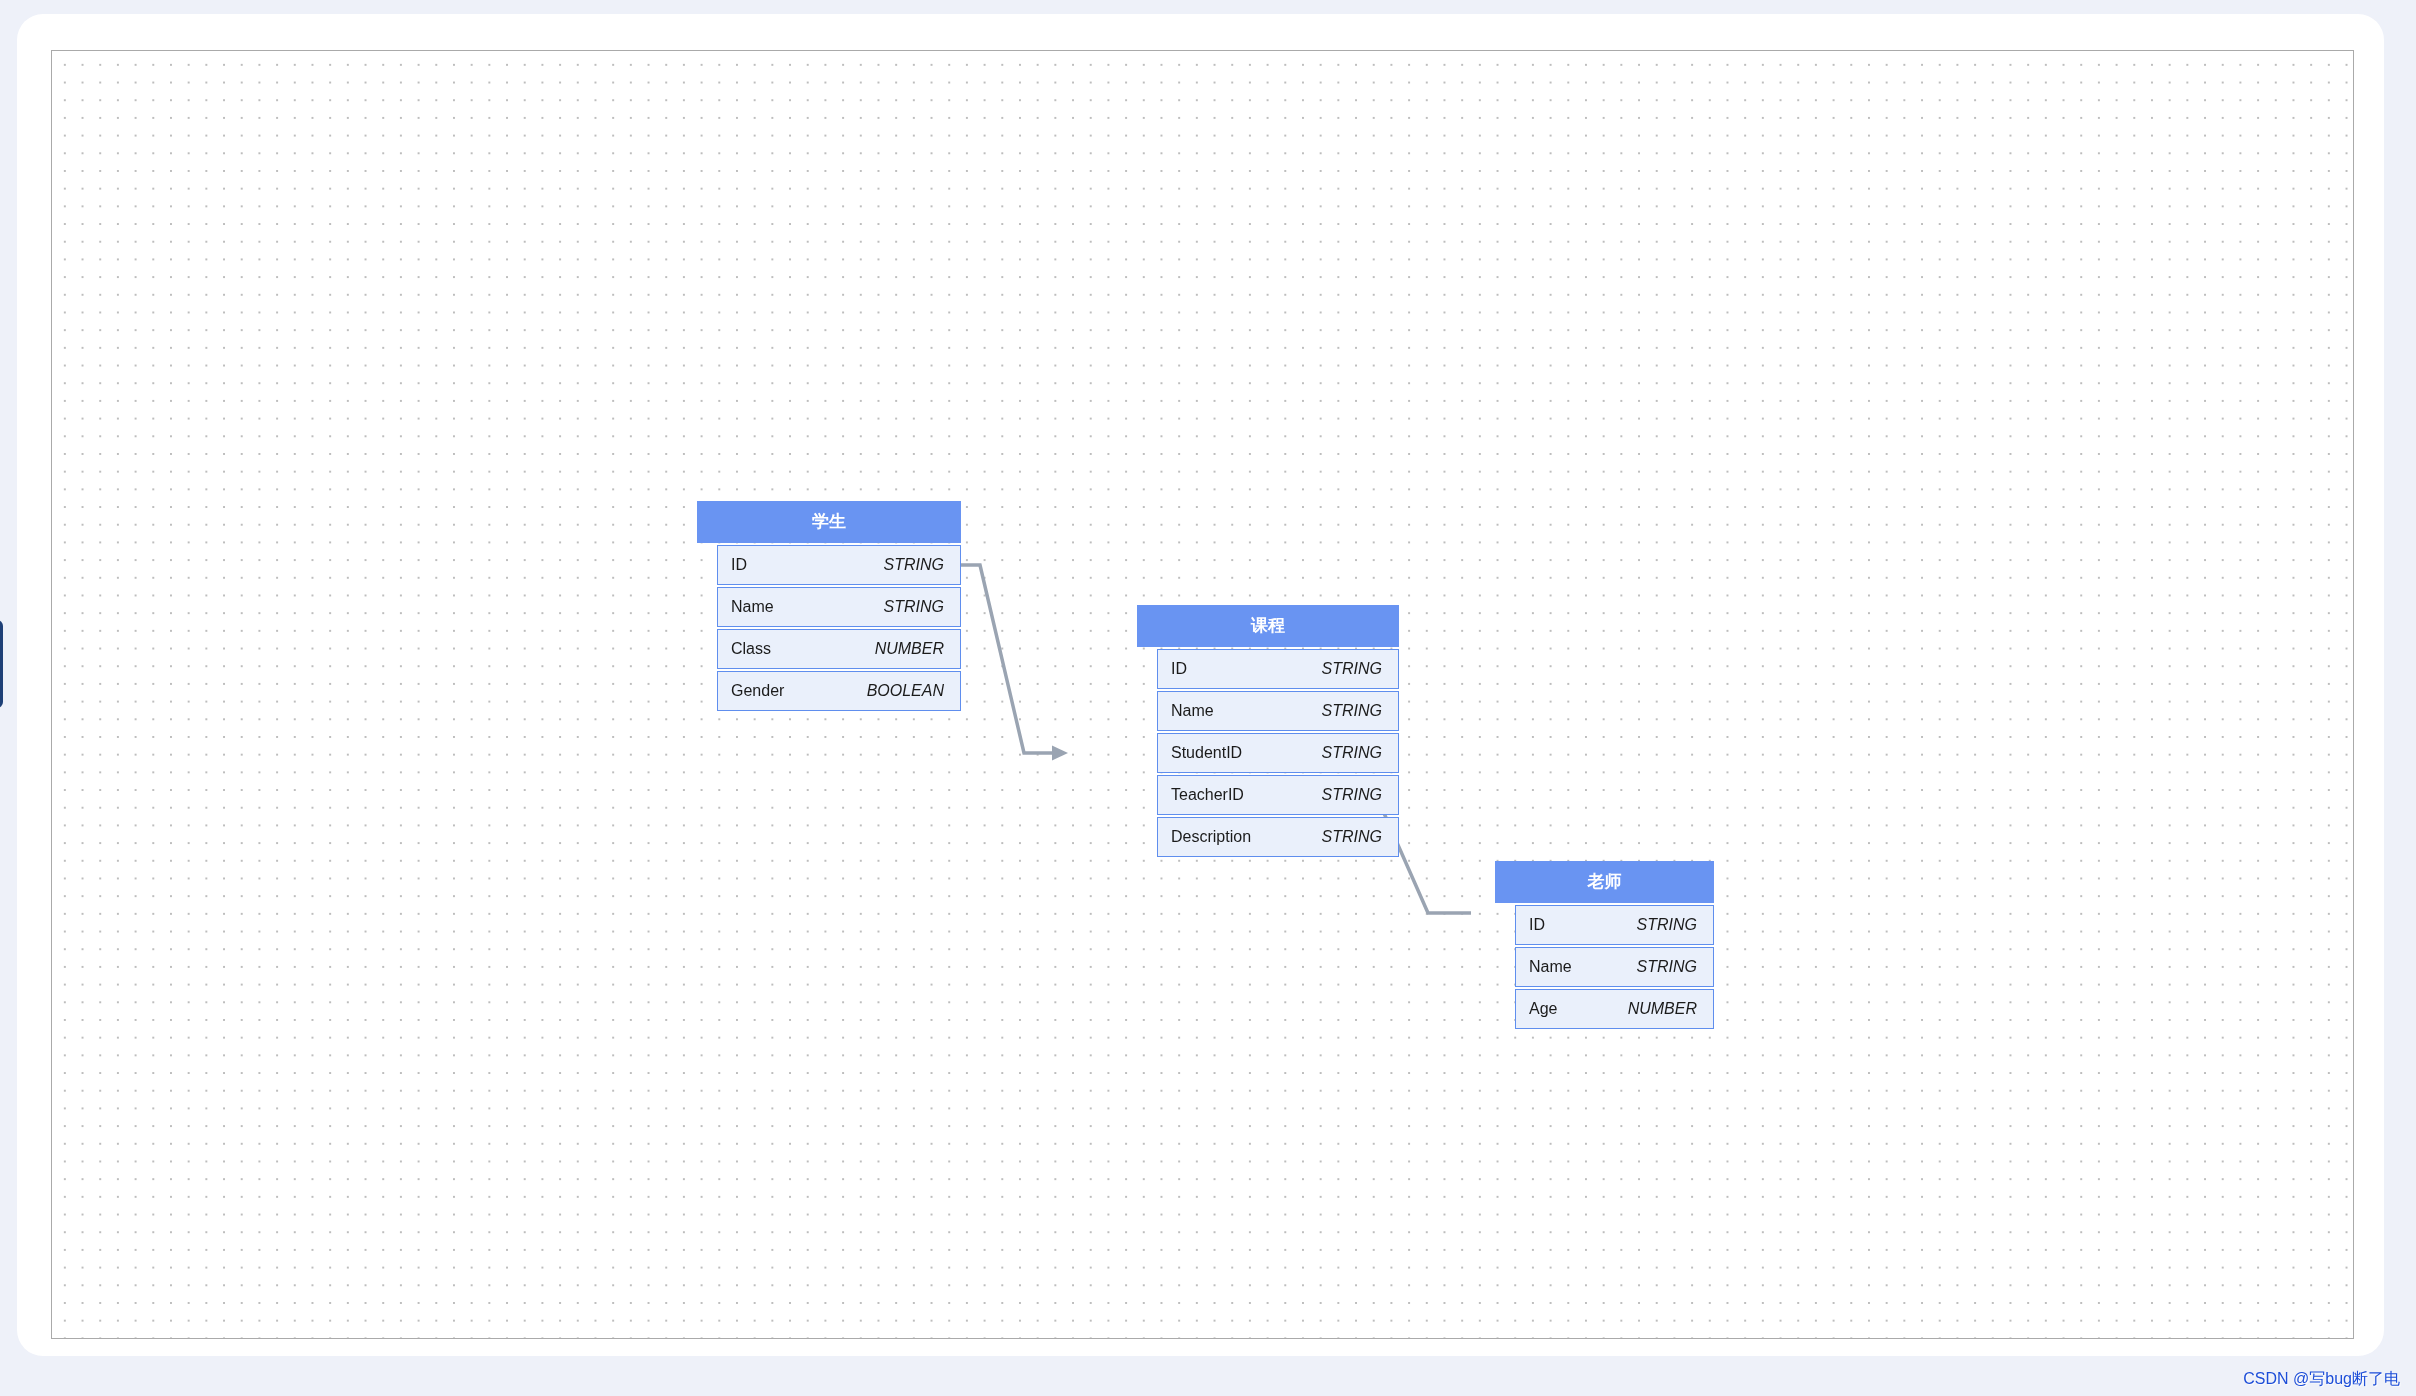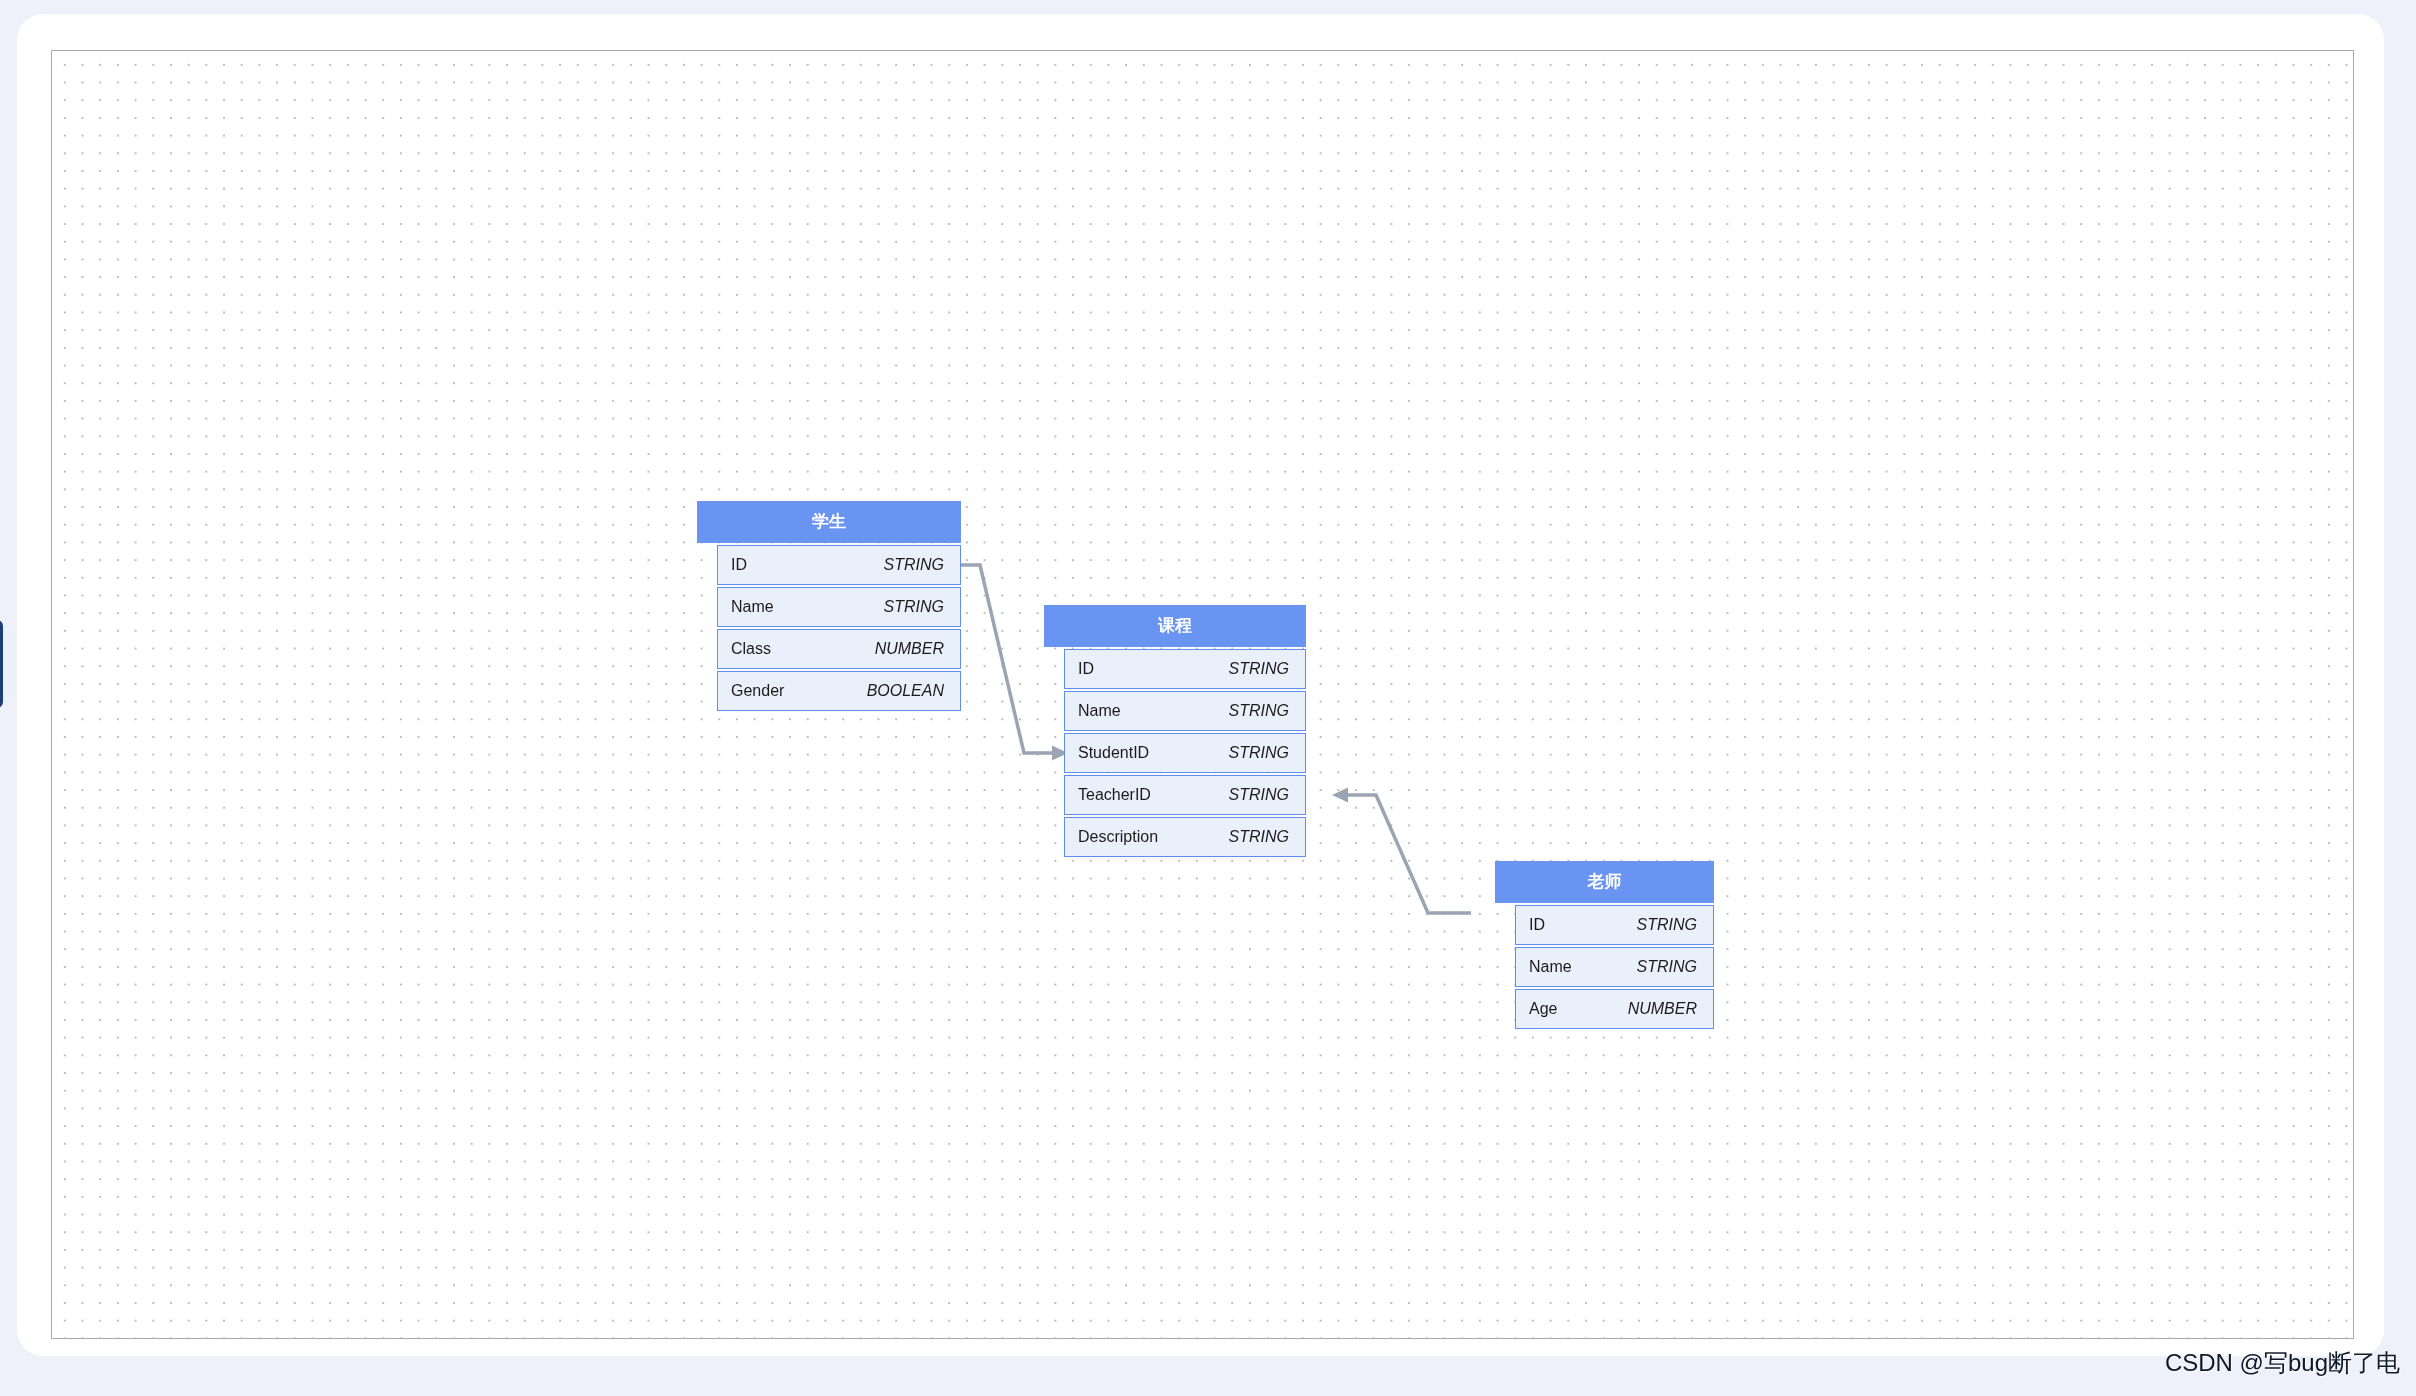--- a/index.html
+++ b/index.html
@@ -34,22 +34,22 @@
     box-sizing:content-box;
     margin-left:20px;
   }
   .field-name{margin-left:13px;font-size:16px;color:#1b1b1b;}
   .field-type{margin-right:16px;font-size:16px;color:#1b1b1b;font-style:italic;}
   .side-handle{
     position:absolute;left:-9px;top:620px;width:12px;height:88px;
     background:#1e4077;border-radius:6px;z-index:5;
   }
   .watermark{
-    position:absolute;right:16px;bottom:17px;z-index:6;
-    font-size:24px;color:#0f172a;
+    position:absolute;right:16px;bottom:6px;z-index:6;
+    font-size:16px;color:#1d4ed8;
     text-shadow:1px 1px 1px rgba(255,255,255,0.9);
   }
 </style>
 </head>
 <body>
 
 <div class="card">
   <div class="canvas" id="canvas">
       <svg width="2301" height="1287" class="connector-layer">
         <polyline points="885,514 928,514 972,702 1003,702" fill="none" stroke="#9aa4b2" stroke-width="3.5"></polyline>
@@ -69,21 +69,21 @@
         </div>
         <div class="field-row">
           <span class="field-name">Class</span>
           <span class="field-type">NUMBER</span>
         </div>
         <div class="field-row">
           <span class="field-name">Gender</span>
           <span class="field-type">BOOLEAN</span>
         </div>
       </div>
-      <div class="entity" style="left: 968px; top: 554px; width: 262px;">
+      <div class="entity" style="left: 1061px; top: 554px; width: 262px;">
         <div class="entity-header">课程</div>
         <div class="field-row">
           <span class="field-name">ID</span>
           <span class="field-type">STRING</span>
         </div>
         <div class="field-row">
           <span class="field-name">Name</span>
           <span class="field-type">STRING</span>
         </div>
         <div class="field-row">

